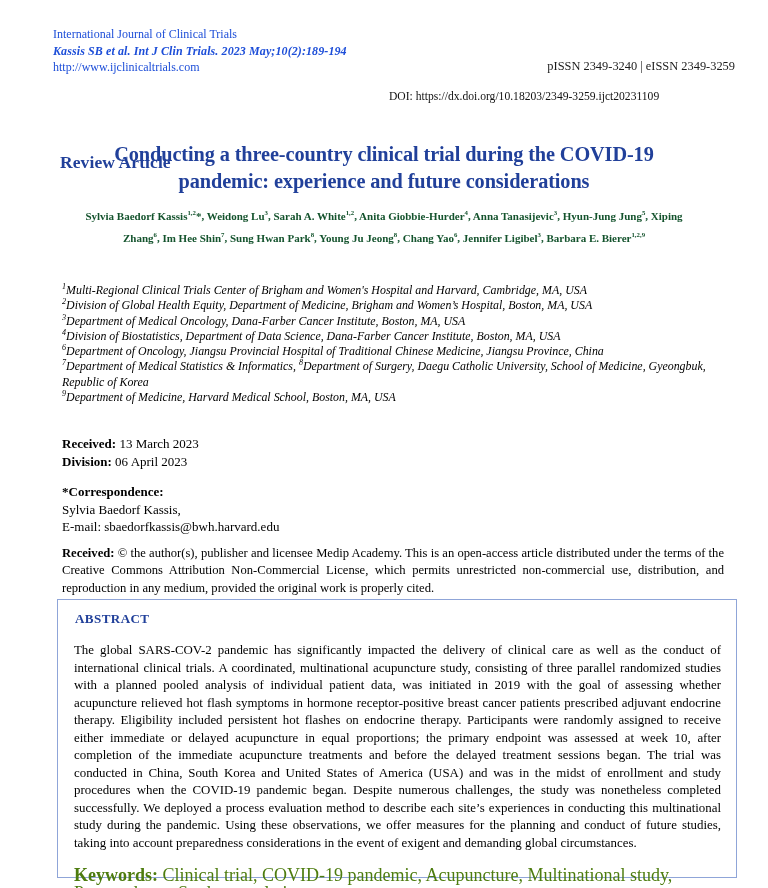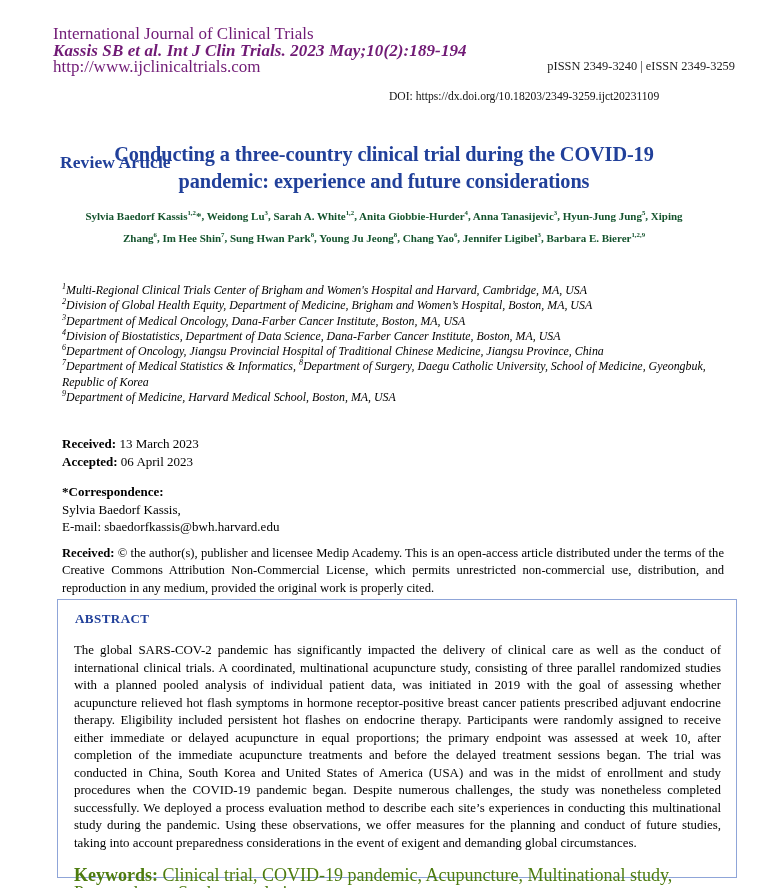--- a/index.html
+++ b/index.html
@@ -25,23 +25,23 @@
   }
 
   
   .masthead {
     position: absolute;
     left: 53px;
     top: 26px;
     width: 682px;
   }
   .masthead-left {
-    font-size: 17px;
+    font-size: 12px;
     line-height: 16.5px;
-    color: #701a75;
+    color: #1d4ed8;
   }
   .masthead-left .jname { display: block; }
   .masthead-left .citation {
     display: block;
     font-style: italic;
     font-weight: bold;
     letter-spacing: 0.1px;
   }
   .masthead-left .jurl { display: block; }
   .issn-row {
@@ -221,21 +221,21 @@
       <span class="aff"><sup>7</sup>Department of Medical Statistics &amp; Informatics, <sup>8</sup>Department of Surgery, Daegu Catholic University, School of Medicine, Gyeongbuk, Republic of Korea</span>
       <span class="aff"><sup>9</sup>Department of Medicine, Harvard Medical School, Boston, MA, USA</span>
     </div>
 
   <div class="dates">
     <div>
       <b>Received:</b>
       <span>13 March 2023</span>
     </div>
     <div>
-      <b>Accepted:</b>
+      <b>Division:</b>
       <span>06 April 2023</span>
     </div>
   </div>
 
   <div class="correspondence">
     <div class="corr-head">*Correspondence:</div>
     <div>Sylvia Baedorf Kassis,</div>
     <div>E-mail: sbaedorfkassis@bwh.harvard.edu</div>
   </div>
 

